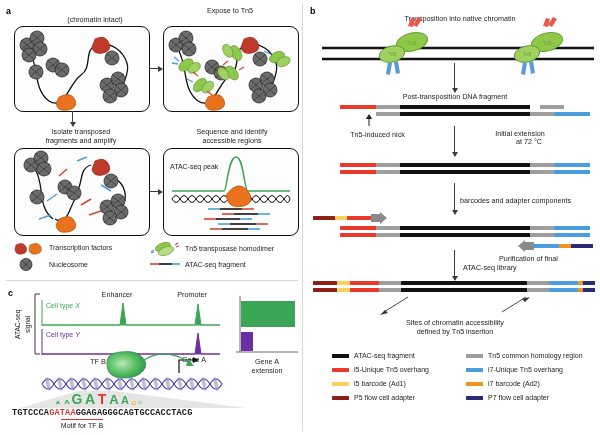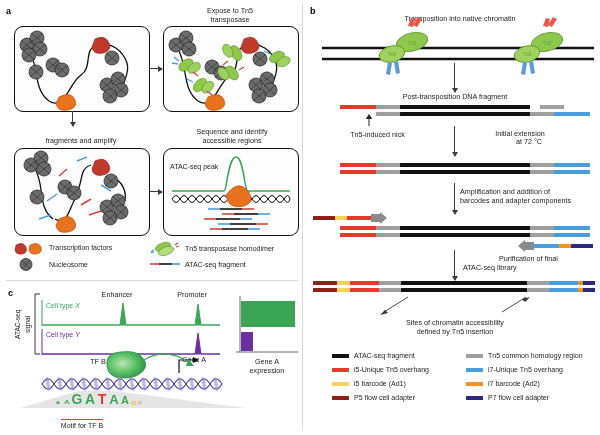--- a/index.html
+++ b/index.html
@@ -25,23 +25,23 @@
   .divider{position:absolute;background:#d8d8d8;}
   svg{display:block;overflow:visible;}
 </style>
 </head>
 <body>
 
 <div class="fig">
 
   <div class="panel-letter" style="left:6px;top:6px;">a</div>
 
+  <div class="lbl" style="left:30px;top:15px;width:130px;">(chromatin intact)</div>
 
   <div class="lbl" style="left:170px;top:6px;width:120px;">Expose to Tn5</div>
-  <div class="lbl" style="left:170px;top:15px;width:120px;">transposase</div>
 
   <div class="box" style="left:14px;top:26px;width:134px;height:84px;">
     <svg width="134" height="84" viewBox="0 0 134 84">
       <path d="M14,22 C24,40 18,62 34,74 C50,84 54,56 66,48 C78,40 68,22 82,18 C96,14 108,24 112,36 C116,48 104,58 108,68" fill="none" stroke="#111" stroke-width="1.3"></path>
 
       <g fill="#6b6b6b" stroke="#2b2b2b" stroke-width="0.8">
         <g>
             <circle cx="12" cy="18" r="7"></circle>
             <circle cx="22" cy="11" r="7"></circle>
             <circle cx="25" cy="22" r="7"></circle>
@@ -173,20 +173,21 @@
       </g>
       <path d="M80,12 q10,-5 14,4 q3,8 -6,10 q-10,2 -11,-6 z" fill="#c0392b" stroke="#8c2a1e" stroke-width="0.7"></path>
       <path d="M44,70 q12,-6 16,3 q3,8 -7,10 q-11,2 -12,-7 z" fill="#e8721e" stroke="#b35314" stroke-width="0.7"></path>
     </svg>
   </div>
 
   <div class="arrow-h" style="left:150px;top:68px;width:9px;"></div>
 
   <div class="arrow-v" style="left:72px;top:111px;height:12px;"></div>
 
+  <div class="lbl" style="left:16px;top:127px;width:130px;">Isolate transposed</div>
   <div class="lbl" style="left:167px;top:127px;width:130px;">Sequence and identify</div>
   <div class="lbl" style="left:16px;top:136px;width:130px;">fragments and amplify</div>
   <div class="lbl" style="left:167px;top:136px;width:130px;">accessible regions</div>
 
   <div class="box" style="left:14px;top:148px;width:134px;height:86px;">
     <svg width="134" height="86" viewBox="0 0 134 86">
       <path d="M20,20 C30,36 22,58 38,70 M58,46 C70,38 62,20 76,16 M92,30 C104,26 112,40 110,52" fill="none" stroke="#111" stroke-width="1.3"></path>
       <path d="M40,70 C52,78 54,60 60,50" fill="none" stroke="#111" stroke-width="1.3"></path>
       <g fill="#6b6b6b" stroke="#2b2b2b" stroke-width="0.8">
         <g>
@@ -384,21 +385,20 @@
     <div class="seg" style="left:60px;top:0;width:130px;background:#111;"></div>
     <div class="seg" style="left:190px;top:0;width:24px;background:#9e9e9e;"></div>
     <div class="seg" style="left:214px;top:0;width:36px;background:#4a9ede;"></div>
     <div class="seg" style="left:0;top:7px;width:36px;background:#e8392b;"></div>
     <div class="seg" style="left:36px;top:7px;width:24px;background:#9e9e9e;"></div>
     <div class="seg" style="left:60px;top:7px;width:130px;background:#111;"></div>
     <div class="seg" style="left:190px;top:7px;width:24px;background:#9e9e9e;"></div>
     <div class="seg" style="left:214px;top:7px;width:36px;background:#4a9ede;"></div>
   </div>
 
-  <div class="lbl" style="left:460px;top:187px;width:140px;text-align:left;">Amplification and addition of</div>
   <div class="lbl" style="left:460px;top:196px;width:164px;text-align:left;">barcodes and adapter components</div>
   <div class="arrow-v" style="left:454px;top:183px;height:28px;"></div>
 
   <div style="position:absolute;left:310px;top:216px;width:285px;height:34px;">
 
     <div class="seg" style="left:3px;top:0;width:22px;background:#8f2018;"></div>
     <div class="seg" style="left:25px;top:0;width:12px;background:#fbd05b;"></div>
     <div class="seg" style="left:37px;top:0;width:26px;background:#e8392b;"></div>
     <svg style="position:absolute;left:61px;top:-3px;" width="16" height="10">
       <path d="M0,1 L9,1 L9,-1 L16,5 L9,11 L9,9 L0,9 Z" fill="#8a8a8a"></path>
@@ -534,21 +534,21 @@
     <path d="M15,1 L21,4 L15,7 Z" fill="#111"></path>
   </svg>
 
   <svg style="position:absolute;left:236px;top:296px;" width="62" height="62">
     <line x1="4" y1="0" x2="4" y2="56" stroke="#6a6a6a" stroke-width="1"></line>
     <line x1="0" y1="56" x2="62" y2="56" stroke="#6a6a6a" stroke-width="1"></line>
     <rect x="5" y="5" width="54" height="26" fill="#3aa655"></rect>
     <rect x="5" y="36" width="12" height="19" fill="#6a2fa0"></rect>
   </svg>
   <div class="lbl" style="left:236px;top:357px;width:62px;">Gene A</div>
-  <div class="lbl" style="left:236px;top:366px;width:62px;">expression</div>
+  <div class="lbl" style="left:236px;top:366px;width:62px;">extension</div>
 
   <div class="lbl" style="left:76px;top:357px;width:30px;text-align:right;font-size:7.4px;">TF B</div>
   <svg style="position:absolute;left:104px;top:350px;" width="100" height="30">
     <defs>
       <radialGradient id="tfgrad" cx="40%" cy="45%" r="62%">
         <stop offset="0%" stop-color="#b9e6b6"></stop>
         <stop offset="55%" stop-color="#5cc167"></stop>
         <stop offset="100%" stop-color="#2f9648"></stop>
       </radialGradient>
     </defs>
@@ -592,16 +592,19 @@
       <text x="25" y="14" font-size="14" fill="#3aa655">G</text>
       <text x="38" y="14" font-size="14" fill="#3aa655">A</text>
       <text x="50" y="14" font-size="14" fill="#e03a2f">T</text>
       <text x="62" y="14" font-size="13" fill="#3aa655">A</text>
       <text x="73" y="14" font-size="11" fill="#3aa655">A</text>
       <text x="82" y="14" font-size="7" fill="#f0b429" transform="scale(1,0.7) translate(0,7)">G</text>
       <text x="88" y="14" font-size="5" fill="#8a8a8a" transform="scale(1,0.55) translate(0,11)">C</text>
     </g>
   </svg>
 
+  <div class="seqline mono" style="left:12px;top:408px;">
+    <span>TGTCCCA</span><span style="color:#e03a2f;">GATAA</span><span>GGAGAGGGCAGTGCCACCTACG</span>
+  </div>
   <div style="position:absolute;left:61px;top:419px;width:42px;height:1px;background:#e03a2f;"></div>
   <div class="lbl" style="left:42px;top:422px;width:80px;font-size:7px;">Motif for TF B</div>
 
 </div>
 
 </body></html>

